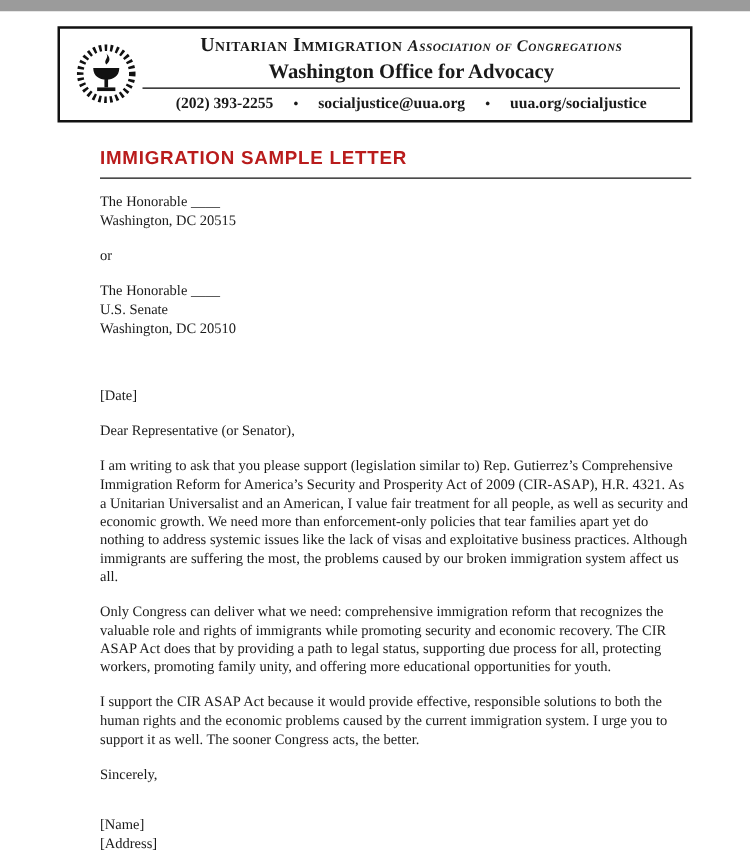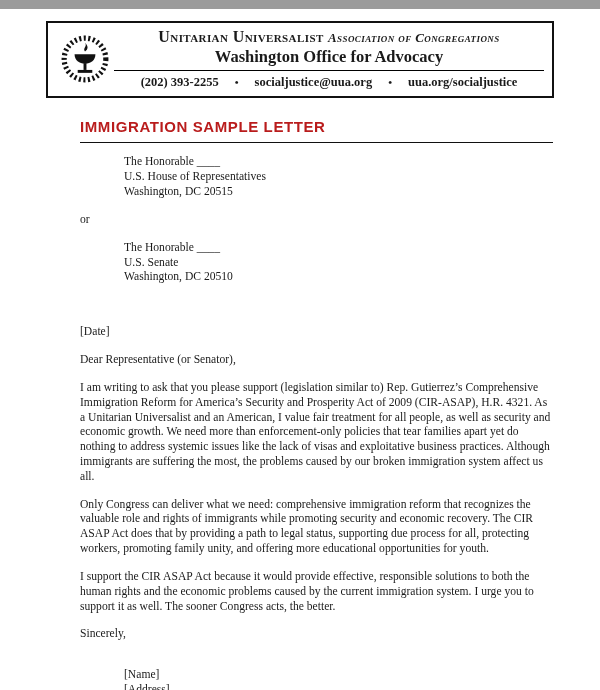--- a/index.html
+++ b/index.html
@@ -74,21 +74,21 @@
   }
   .title-rule {
     border: none;
     border-top: 1.5px solid #111;
     margin: 7px 0 12px 0;
   }
   .letter {
     font-size: 11.6px;
     line-height: 1.28;
   }
-  .letter .line { display: block; margin-left: 44px; }
+  .letter .line { display: block; }
   .gap-1 { margin-top: 13px; }
   .gap-2 { margin-top: 26px; }
   .gap-3 { margin-top: 40px; }
   .letter p { margin-top: 13px; text-align: left; }
 </style>
 </head>
 <body>
 
 <div class="top-gray-bar"></div>
 
@@ -97,39 +97,38 @@
     <svg width="50" height="50" viewBox="0 0 48 48" aria-hidden="true">
       <circle cx="24" cy="24" r="20" fill="none" stroke="#111" stroke-width="5" stroke-dasharray="2 2.4"></circle>
       <path d="M24 8.5 c2.6 3.4 -2.6 5.2 0 8.4 c3.2 -2.2 3.4 -5.2 0 -8.4 z" fill="#111"></path>
       <path d="M14 19.5 h20 c0 6 -4.5 9 -10 9 c-5.5 0 -10 -3 -10 -9 z" fill="#111"></path>
       <rect x="22.6" y="28" width="2.8" height="6.5" fill="#111"></rect>
       <rect x="17" y="34.5" width="14" height="2.8" fill="#111"></rect>
     </svg>
   </div>
   <div class="head-text">
     <div class="org-line">
-      <span class="org-primary">Unitarian Universalist</span>
+      <span class="org-primary">Unitarian Immigration</span>
       <span class="org-secondary">Association of Congregations</span>
     </div>
     <div class="office-line">Washington Office for Advocacy</div>
     <div class="contact-line">
       <span>(202) 393-2255</span><span class="sep">•</span><span>socialjustice@uua.org</span><span class="sep">•</span><span>uua.org/socialjustice</span>
     </div>
   </div>
 </div>
 
 <div class="doc">
   <div class="doc-title">Immigration Sample Letter</div>
   <hr class="title-rule">
 
   <div class="letter">
 
     <div>
       <span class="line">The Honorable ____</span>
-      <span class="line">U.S. House of Representatives</span>
       <span class="line">Washington, DC 20515</span>
     </div>
 
     <div class="gap-1">or</div>
 
     <div class="gap-1">
       <span class="line">The Honorable ____</span>
       <span class="line">U.S. Senate</span>
       <span class="line">Washington, DC 20510</span>
     </div>

